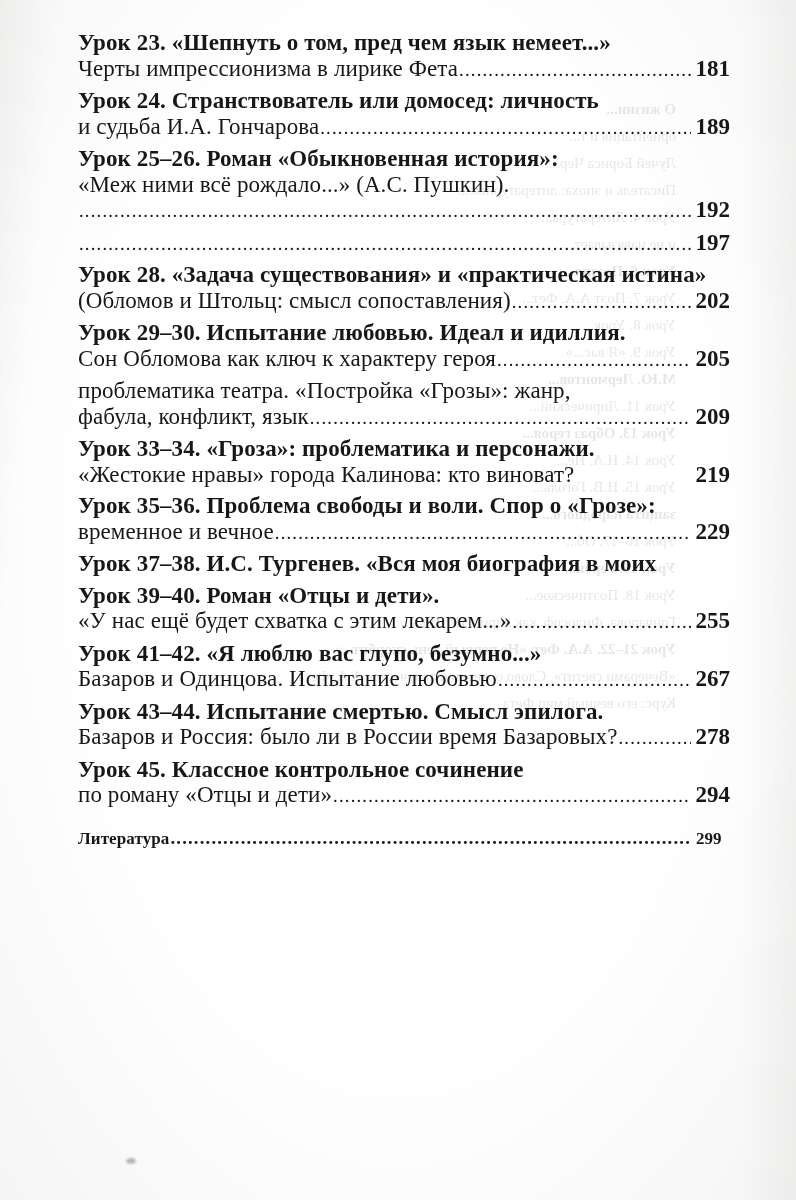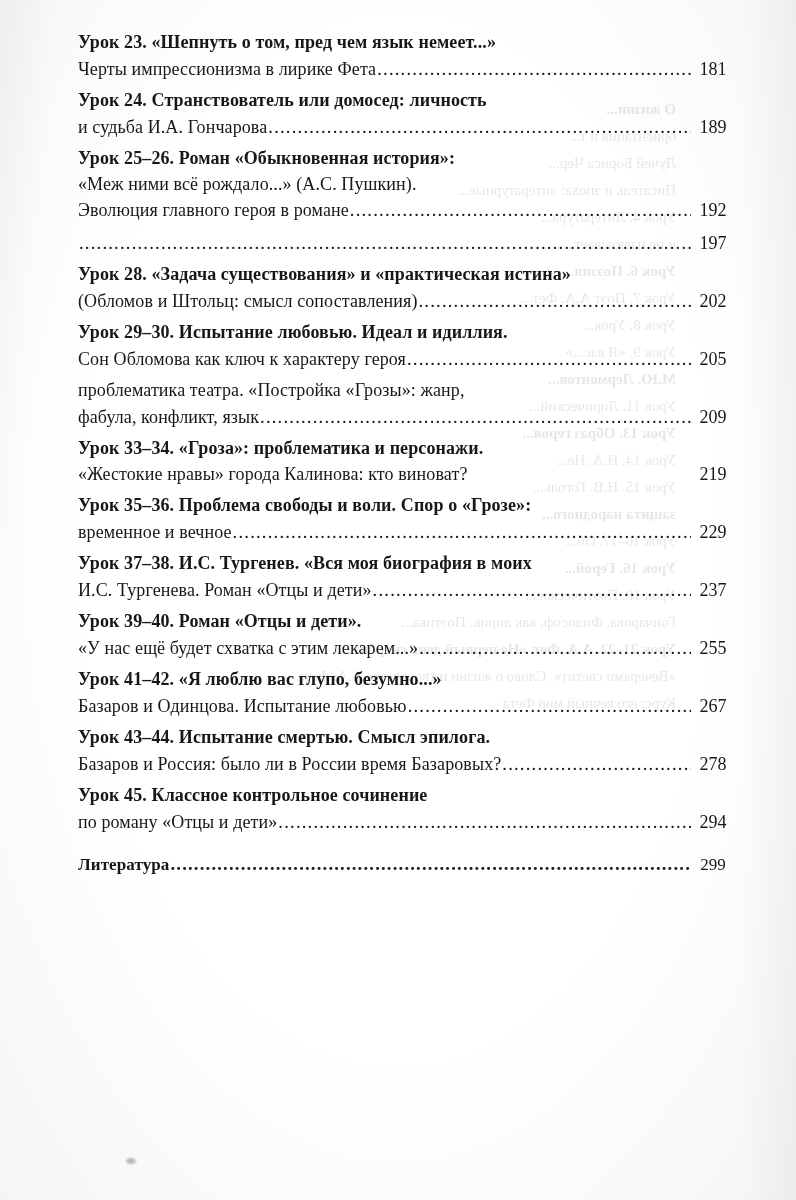--- a/index.html
+++ b/index.html
@@ -51,21 +51,21 @@
     padding: 30px 66px 0 78px;
     box-sizing: border-box;
   }
 
   .entry {
     margin-bottom: 6px;
   }
   .entry .line {
     display: flex;
     align-items: baseline;
-    font-size: 18px;
+    font-size: 23px;
     line-height: 25.5px;
     color: #171717;
     white-space: nowrap;
   }
   .entry .txt {
     flex: 0 0 auto;
     letter-spacing: 0.1px;
   }
   .entry .txt.bold {
     font-weight: bold;
@@ -80,22 +80,22 @@
     letter-spacing: 1.2px;
   }
   .entry .leader::before {
     content: "........................................................................................................................";
   }
   .entry .leader.nodots::before {
     content: "";
   }
   .entry .page {
     flex: 0 0 auto;
-    font-weight: normal;
-    text-align: center;
+    font-weight: bold;
+    text-align: left;
     min-width: 34px;
     padding-left: 4px;
   }
   .entry .page.blank {
     visibility: hidden;
   }
 
   .final {
     margin-top: 16px;
   }
@@ -187,21 +187,20 @@
         <span class="txt bold">Урок 25–26. Роман «Обыкновенная история»:</span>
         <span class="leader nodots"></span>
         <span class="page blank"></span>
       </div>
       <div class="line">
         <span class="txt">«Меж ними всё рождало...» (А.С. Пушкин).</span>
         <span class="leader nodots"></span>
         <span class="page blank"></span>
       </div>
       <div class="line">
-        <span class="txt">Эволюция главного героя в романе</span>
         <span class="leader"></span>
         <span class="page">192</span>
       </div>
     </div>
     <div class="entry">
       <div class="line">
         <span class="leader"></span>
         <span class="page">197</span>
       </div>
     </div>
@@ -264,25 +263,20 @@
         <span class="leader"></span>
         <span class="page">229</span>
       </div>
     </div>
     <div class="entry">
       <div class="line">
         <span class="txt bold">Урок 37–38. И.С. Тургенев. «Вся моя биография в моих</span>
         <span class="leader nodots"></span>
         <span class="page blank"></span>
       </div>
-      <div class="line">
-        <span class="txt">И.С. Тургенева. Роман «Отцы и дети»</span>
-        <span class="leader"></span>
-        <span class="page">237</span>
-      </div>
     </div>
     <div class="entry">
       <div class="line">
         <span class="txt bold">Урок 39–40. Роман «Отцы и дети».</span>
         <span class="leader nodots"></span>
         <span class="page blank"></span>
       </div>
       <div class="line">
         <span class="txt">«У нас ещё будет схватка с этим лекарем...»</span>
         <span class="leader"></span>

